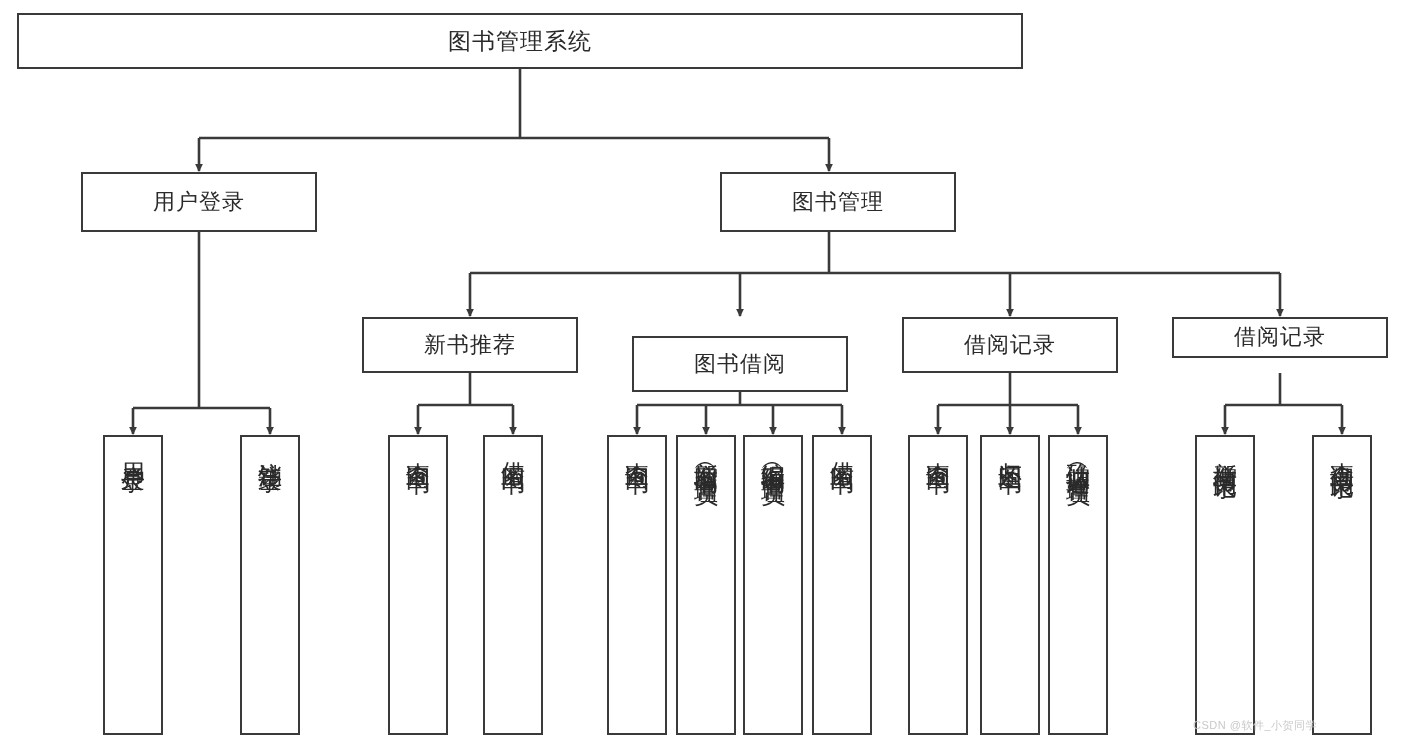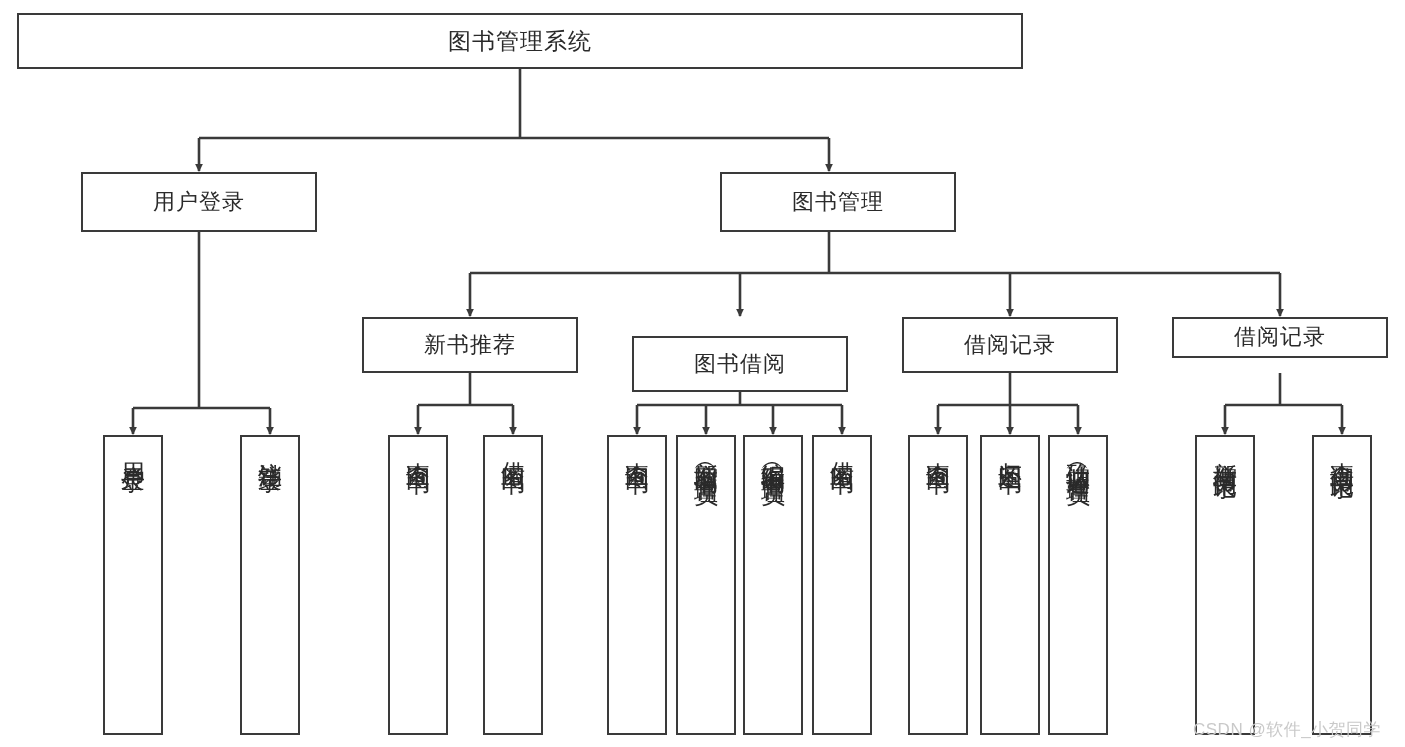--- a/index.html
+++ b/index.html
@@ -59,21 +59,21 @@
     writing-mode: vertical-rl;
     text-orientation: upright;
     font-size: 24px;
     letter-spacing: 3px;
     line-height: 1;
     white-space: nowrap;
   }
   .watermark {
     position: absolute;
     color: #c9c9c9;
-    font-size: 17px;
+    font-size: 11px;
     letter-spacing: 0.5px;
     white-space: nowrap;
     user-select: none;
   }
 </style>
 </head>
 <body>
 
 <div id="canvas">
   <svg class="edges" viewBox="0 0 1405 747" xmlns="http://www.w3.org/2000/svg">

